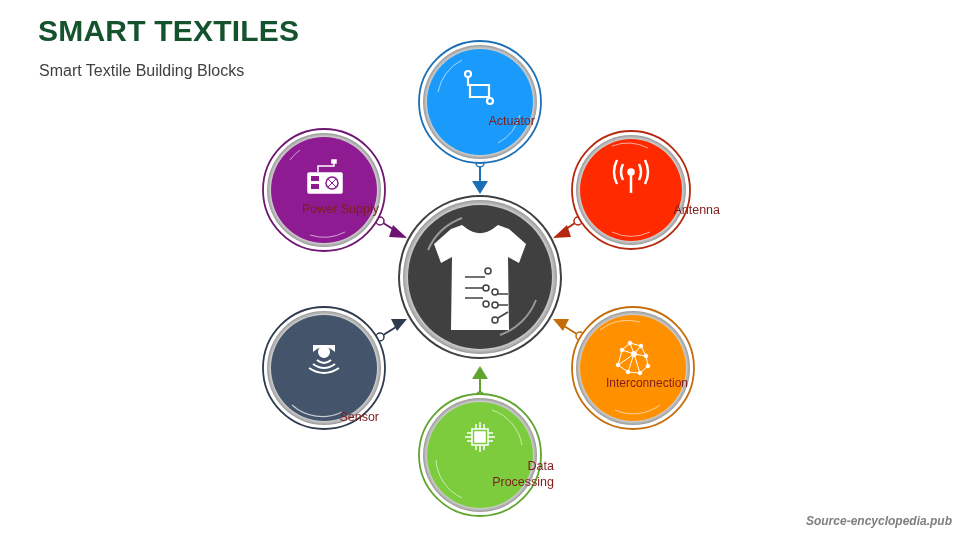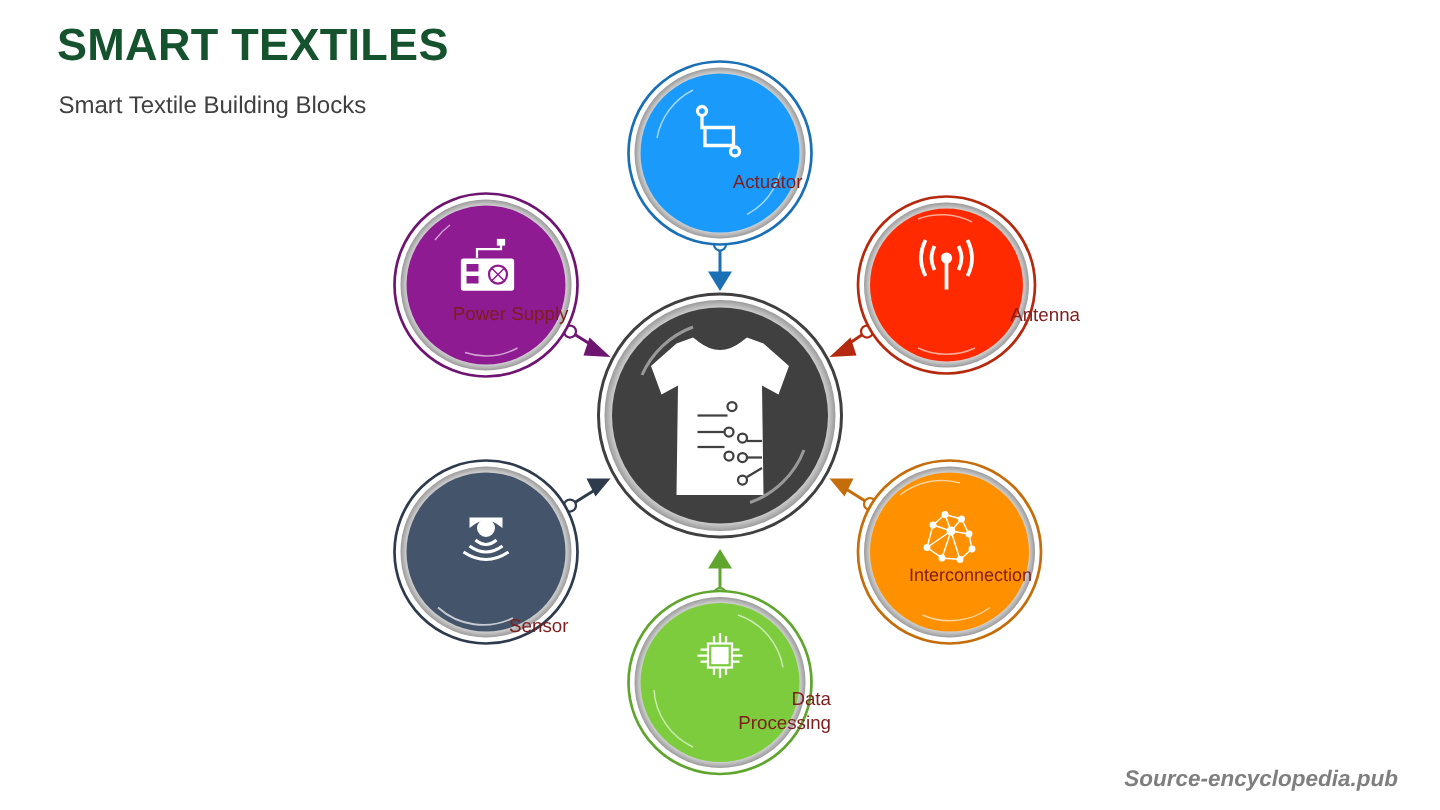--- a/index.html
+++ b/index.html
@@ -1,19 +1,19 @@
 <!DOCTYPE html>
 <html><head>
 <meta charset="utf-8">
 <style>
   html,body{margin:0;padding:0;}
   body{width:960px;height:540px;background:#ffffff;position:relative;overflow:hidden;font-family:"Liberation Sans",sans-serif;}
   .title{position:absolute;left:38px;top:14px;font-size:30px;font-weight:bold;color:#14532d;letter-spacing:0.2px;}
   .subtitle{position:absolute;left:39px;top:62px;font-size:16px;color:#404040;}
-  .source{position:absolute;right:28px;bottom:12px;font-size:15px;font-style:italic;font-weight:bold;color:#7f7f7f;}
+  .source{position:absolute;right:8px;bottom:12px;font-size:12px;font-style:italic;font-weight:bold;color:#7f7f7f;}
   svg.diagram{position:absolute;left:0;top:0;}
   .node-label{position:absolute;color:#7f1d1d;font-size:12.5px;text-align:right;width:110px;line-height:16px;}
 </style>
 </head>
 <body>
 
 <div class="title">SMART TEXTILES</div>
 <div class="subtitle">Smart Textile Building Blocks</div>
 
 <svg class="diagram" width="960" height="540" viewBox="0 0 960 540">

